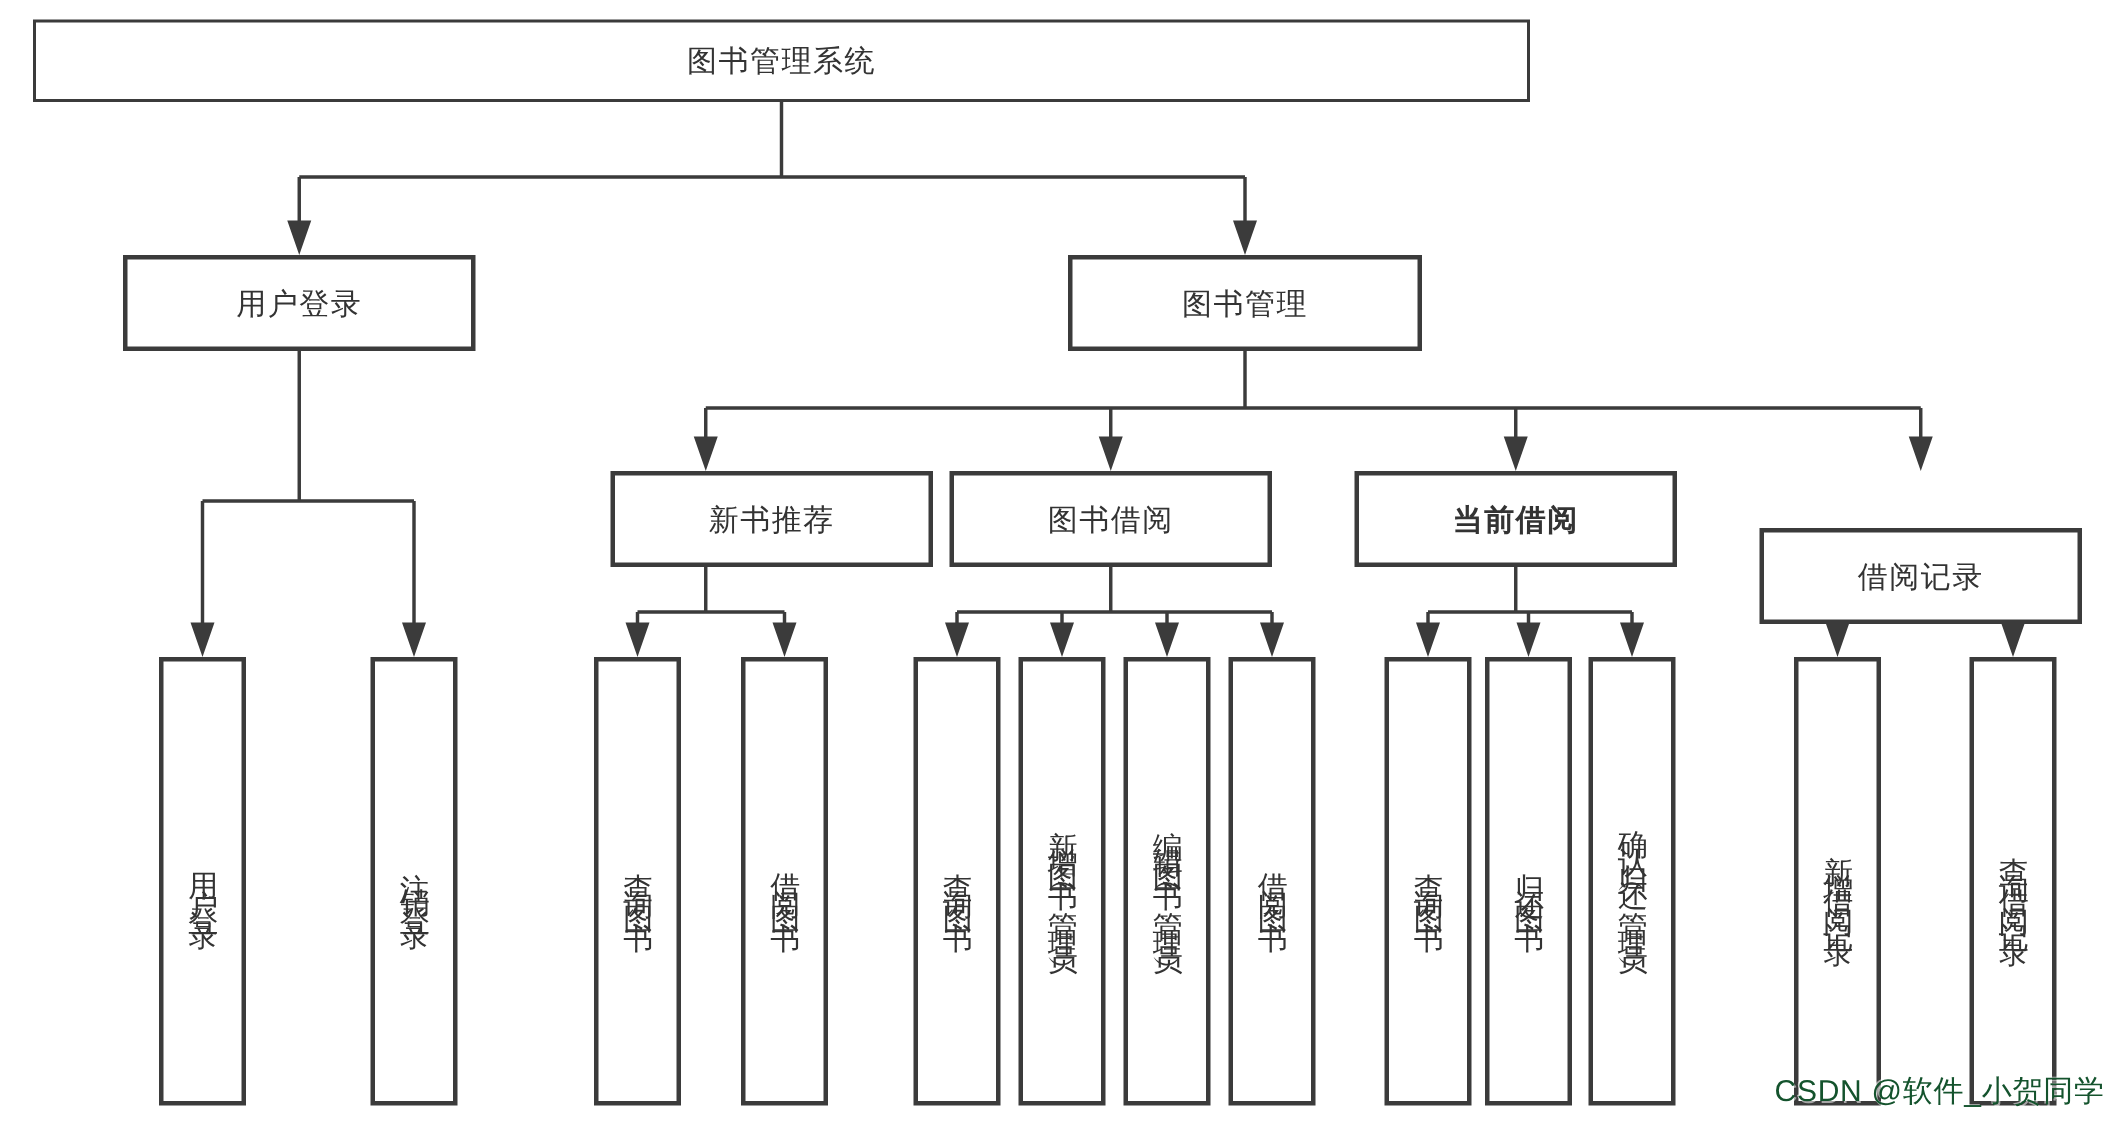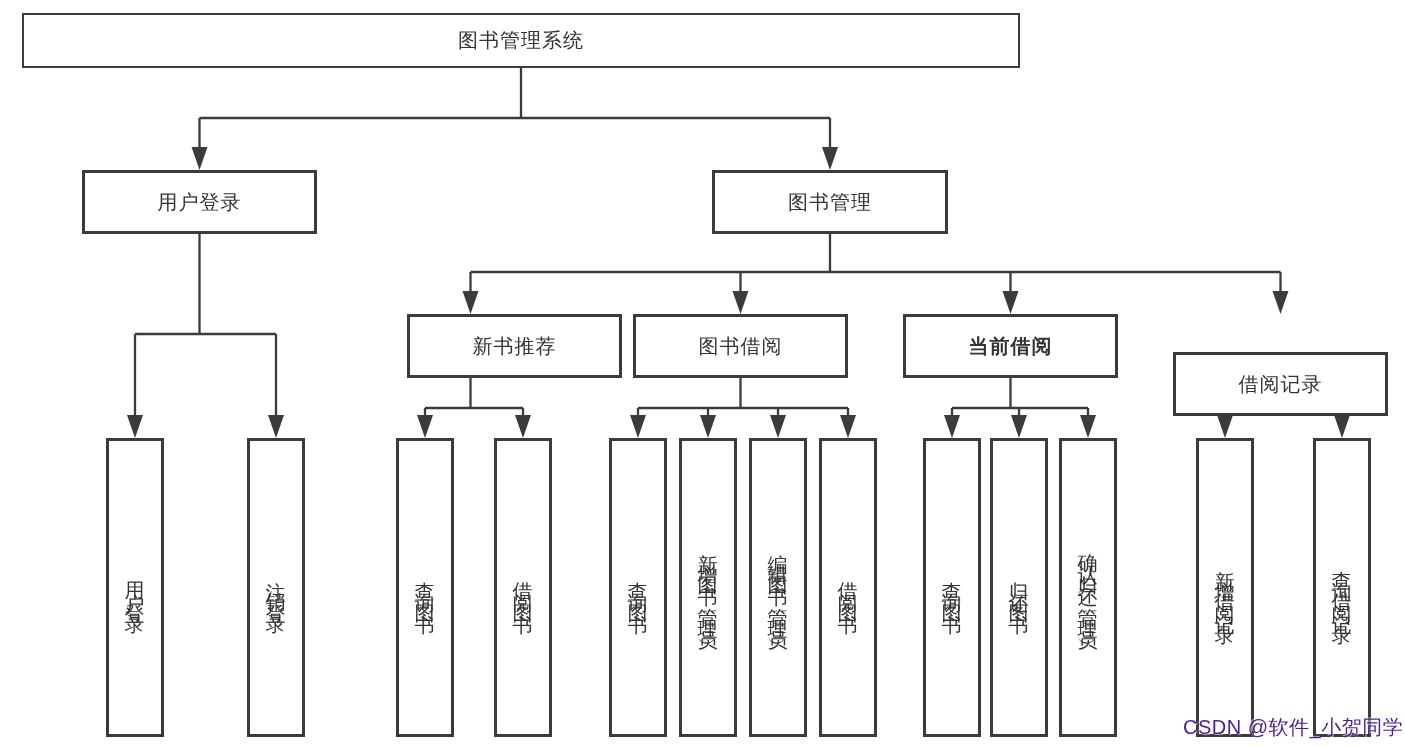--- a/index.html
+++ b/index.html
@@ -27,21 +27,21 @@
   .box.root{border-width:2px;}
   .box.vert{
     writing-mode:vertical-rl;
     letter-spacing:11px;
     line-height:1;
   }
   #watermark{
     position:absolute;
     left:1183px;top:714px;
     font-size:20px;
-    color:#4c1d95;
+    color:#14532d;
     letter-spacing:0.5px;
     z-index:5;
     white-space:nowrap;
     text-shadow:1px 1px 0 rgba(255,255,255,.55), -1px -1px 0 rgba(255,255,255,.55);
   }
 </style>
 </head>
 <body>
 
 <div id="canvas">

